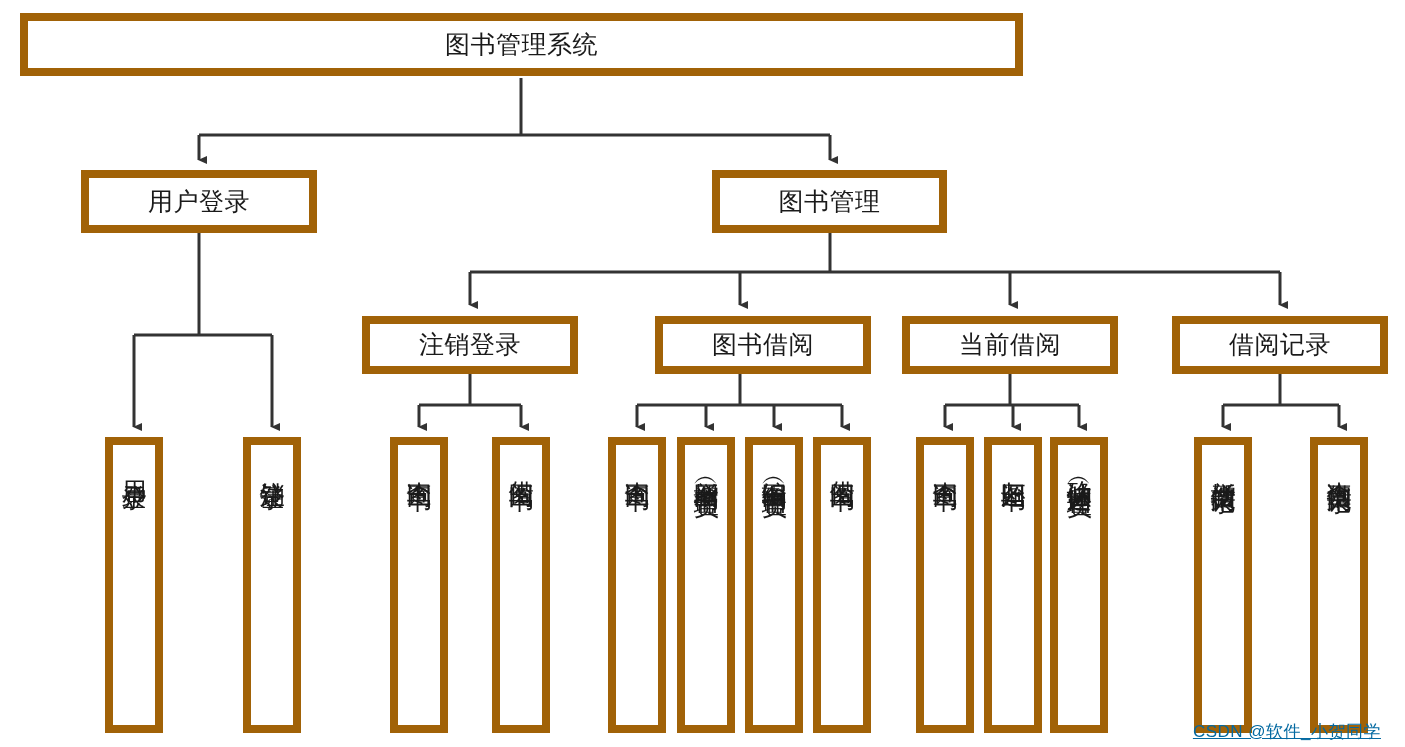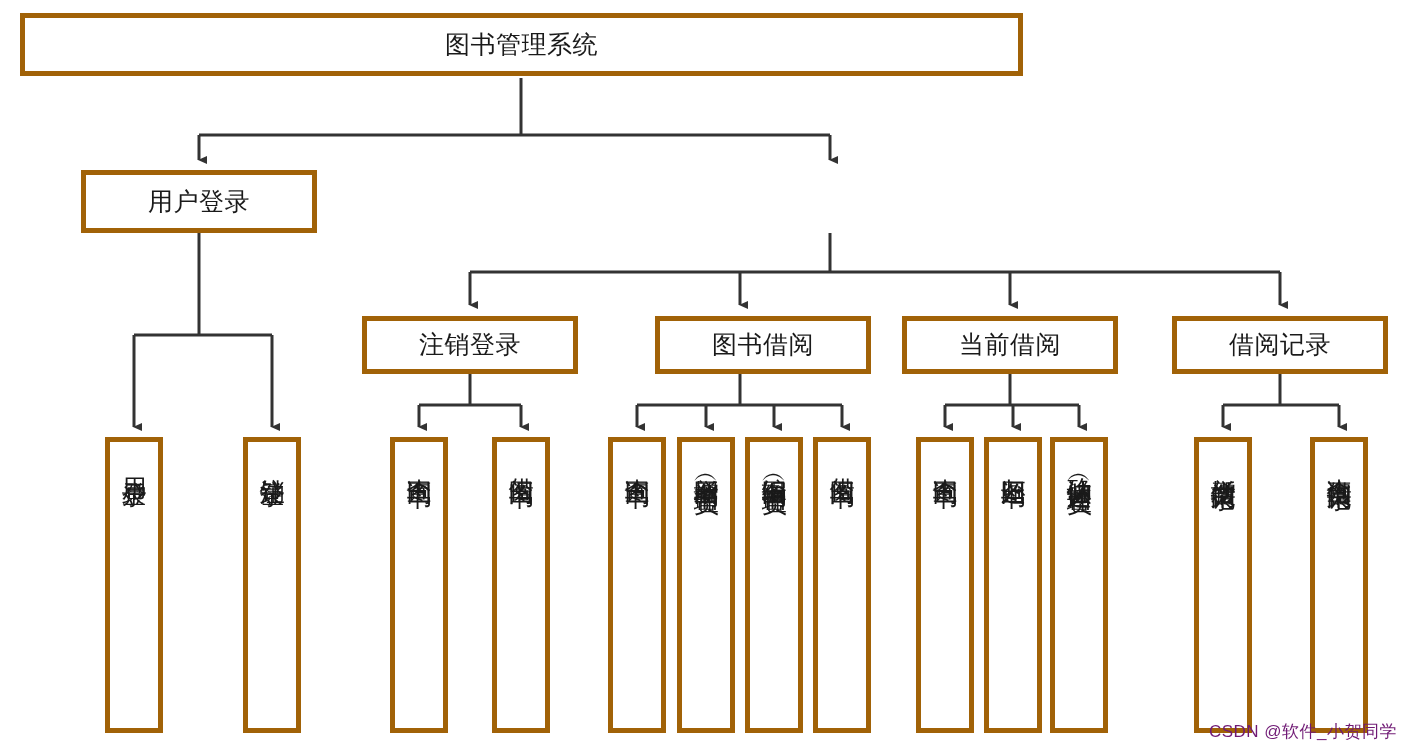--- a/index.html
+++ b/index.html
@@ -20,21 +20,21 @@
   #diagram-svg {
     position: absolute;
     left: 0;
     top: 0;
     width: 1405px;
     height: 747px;
   }
   .node-box {
     position: absolute;
     box-sizing: border-box;
-    border: 5px solid #a16207;
+    border: 8px solid #a16207;
     background: #ffffff;
     display: flex;
     align-items: center;
     justify-content: center;
     color: #1a1a1a;
   }
   .node-label {
     font-size: 25px;
     line-height: 1.1;
     white-space: nowrap;
@@ -47,27 +47,28 @@
   .node-box.vertical .node-label {
     writing-mode: vertical-rl;
     text-orientation: upright;
     font-size: 25px;
     line-height: 1.25;
     letter-spacing: 2px;
     white-space: nowrap;
   }
   .watermark {
     position: absolute;
-    right: 8px;
+    right: 24px;
     bottom: 4px;
     font-size: 17px;
-    color: #701a75;
+    color: #0369a1;
     letter-spacing: 0.5px;
     white-space: nowrap;
     pointer-events: none;
+    text-decoration: underline;
   }
 </style>
 </head>
 <body>
 
 <div id="diagram-root">
 
   <svg id="diagram-svg" viewBox="0 0 1405 747" xmlns="http://www.w3.org/2000/svg">
     <defs>
       <marker id="arrowhead" markerWidth="9" markerHeight="9" refX="4" refY="8" orient="auto" markerUnits="userSpaceOnUse">
@@ -118,20 +119,23 @@
     </g>
   </svg>
 
   <div class="node-box" style="left:20px; top:13px; width:1003px; height:63px;">
     <span class="node-label">图书管理系统</span>
   </div>
 
   <div class="node-box" style="left:81px; top:170px; width:236px; height:63px;">
     <span class="node-label">用户登录</span>
   </div>
+  <div class="node-box" style="left:712px; top:170px; width:235px; height:63px;">
+    <span class="node-label">图书管理</span>
+  </div>
 
   <div class="node-box" style="left:362px; top:316px; width:216px; height:58px;">
     <span class="node-label">注销登录</span>
   </div>
   <div class="node-box" style="left:632px; top:316px; width:216px; height:58px;margin-left:23px;">
     <span class="node-label">图书借阅</span>
   </div>
   <div class="node-box" style="left:902px; top:316px; width:216px; height:58px;">
     <span class="node-label">当前借阅</span>
   </div>

